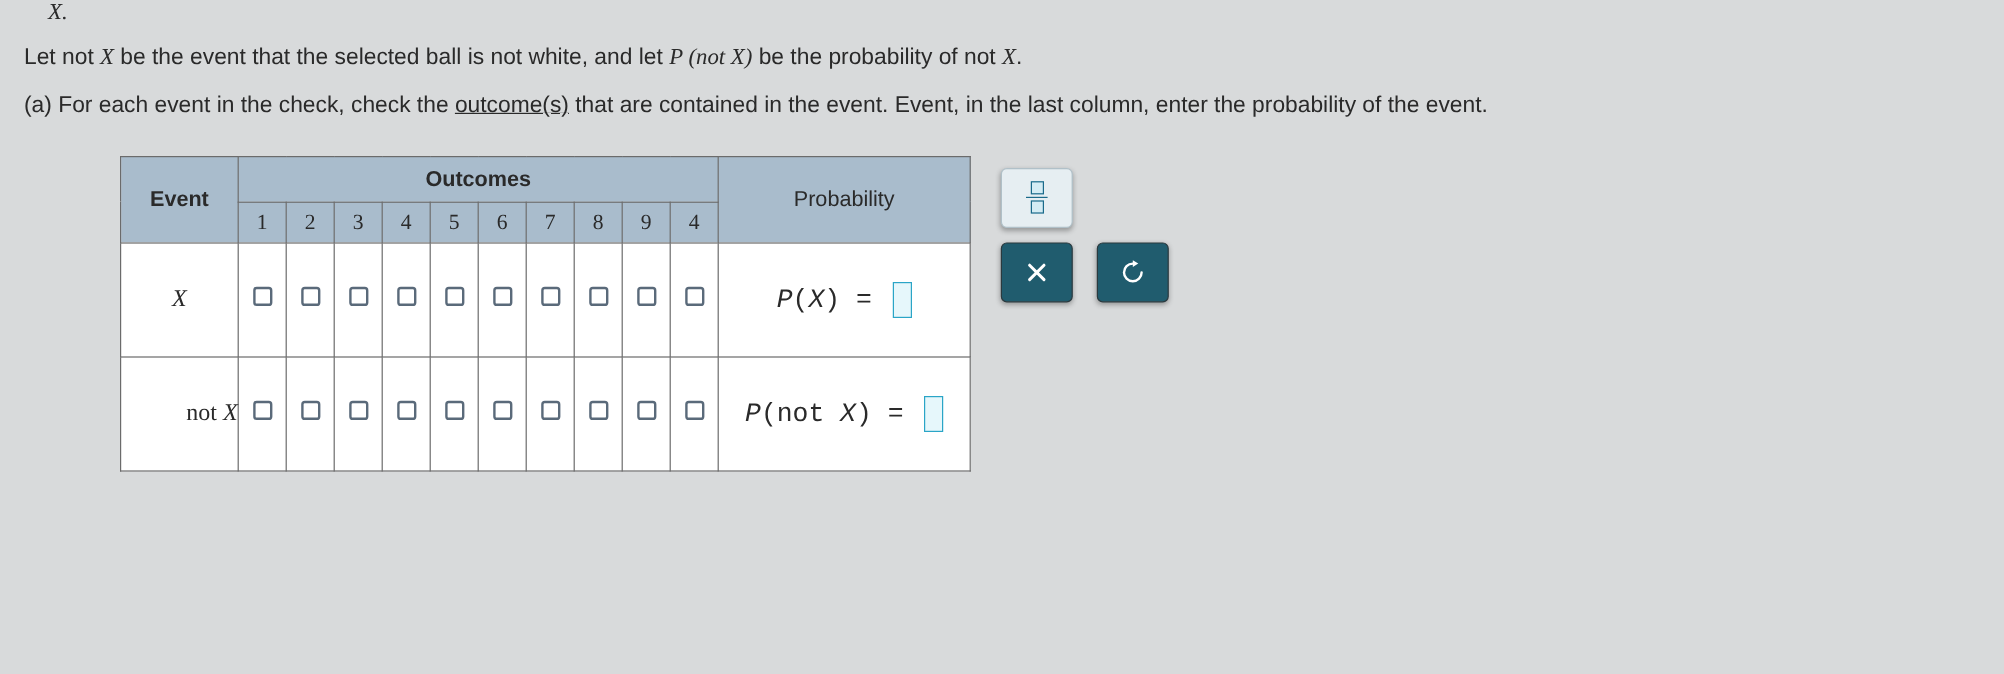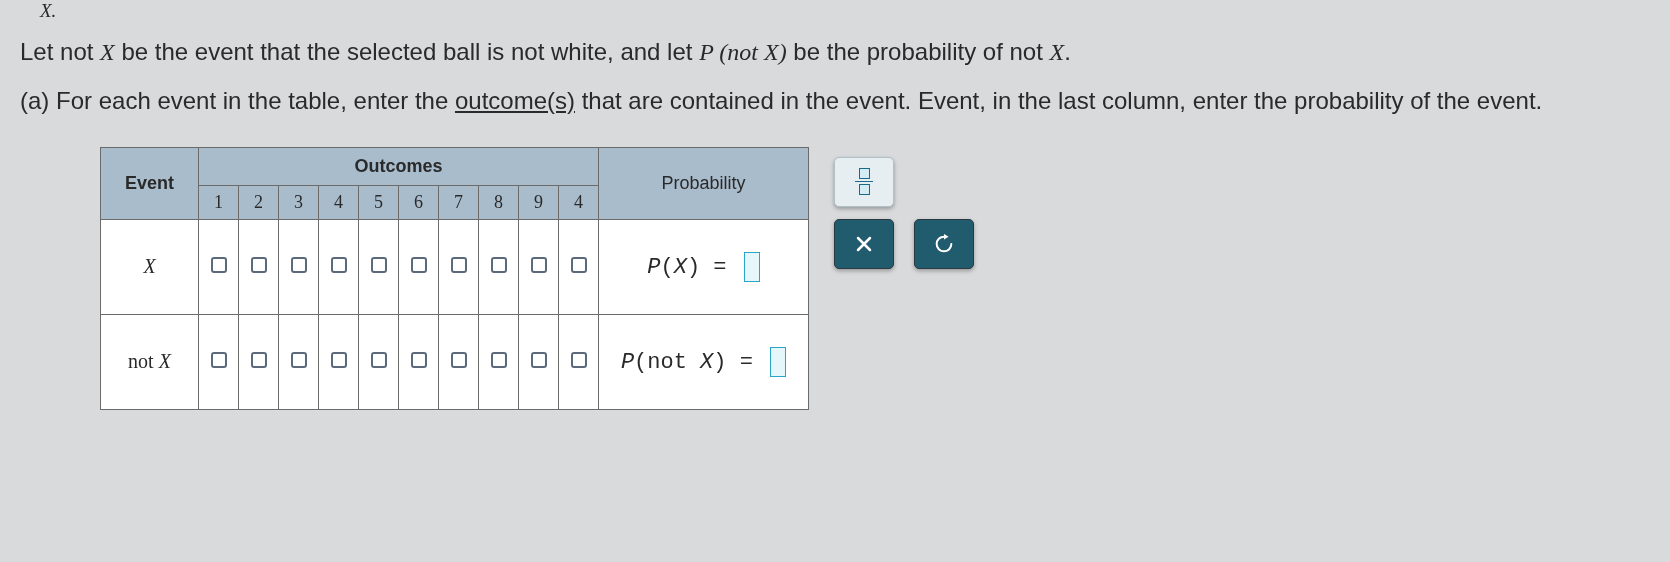--- a/index.html
+++ b/index.html
@@ -17,21 +17,21 @@
       overflow: hidden;
     }
     .content {
       padding: 0 20px;
     }
     .math-var {
       font-style: italic;
       font-family: 'Times New Roman', serif;
     }
     .problem-text {
-      font-size: 24px;
+      font-size: 19px;
       line-height: 1.7;
       margin-bottom: 8px;
     }
     .x-top {
       font-size: 19px;
       font-family: 'Times New Roman', serif;
       font-style: italic;
       margin-left: 20px;
       margin-bottom: 10px;
     }
@@ -169,21 +169,21 @@
 <body>
 
 <div class="content">
   <div class="x-top">X.</div>
 
   <p class="problem-text">
     <span>Let not </span><span class="math-var">X</span><span> be the event that the selected ball is not white, and let </span><span style="font-family:'Times New Roman',serif;font-style:italic;"><span style="font-style:italic;">P</span> (not <span style="font-style:italic;">X</span>)</span><span> be the probability of not </span><span class="math-var">X</span><span>.</span>
   </p>
 
   <p class="problem-text">
-    <span>(a)</span><span> For each event in the table, enter the </span><span class="underline-link">outcome(s)</span><span> that are contained in the event. Event, in the last column, enter the probability of the event.</span>
+    <span>(a)</span><span> For each event in the check, check the </span><span class="underline-link">outcome(s)</span><span> that are contained in the event. Event, in the last column, enter the probability of the event.</span>
   </p>
 
   <div class="main-row">
     <table class="outcome-table">
       <thead>
         <tr>
           <th class="event-header" rowspan="2">Event</th>
           <th class="outcomes-header" colspan="10">Outcomes</th>
           <th class="prob-header" rowspan="2">Probability</th>
         </tr>
@@ -211,21 +211,21 @@
           <td class="cb-cell"><span class="checkbox"></span></td>
           <td class="cb-cell"><span class="checkbox"></span></td>
           <td class="cb-cell"><span class="checkbox"></span></td>
           <td class="cb-cell"><span class="checkbox"></span></td>
           <td class="cb-cell"><span class="checkbox"></span></td>
           <td class="prob-cell">
             <span style="font-style:italic;">P</span>(<span style="font-style:italic;">X</span>)<span> = </span><span class="input-box"></span>
           </td>
         </tr>
         <tr>
-          <td class="event-cell" style="font-style:normal;">not <span class="math-var">X</span></td>
+          <td class="event-cell" style="font-style:normal;text-align:right;">not <span class="math-var">X</span></td>
           <td class="cb-cell"><span class="checkbox"></span></td>
           <td class="cb-cell"><span class="checkbox"></span></td>
           <td class="cb-cell"><span class="checkbox"></span></td>
           <td class="cb-cell"><span class="checkbox"></span></td>
           <td class="cb-cell"><span class="checkbox"></span></td>
           <td class="cb-cell"><span class="checkbox"></span></td>
           <td class="cb-cell"><span class="checkbox"></span></td>
           <td class="cb-cell"><span class="checkbox"></span></td>
           <td class="cb-cell"><span class="checkbox"></span></td>
           <td class="cb-cell"><span class="checkbox"></span></td>

